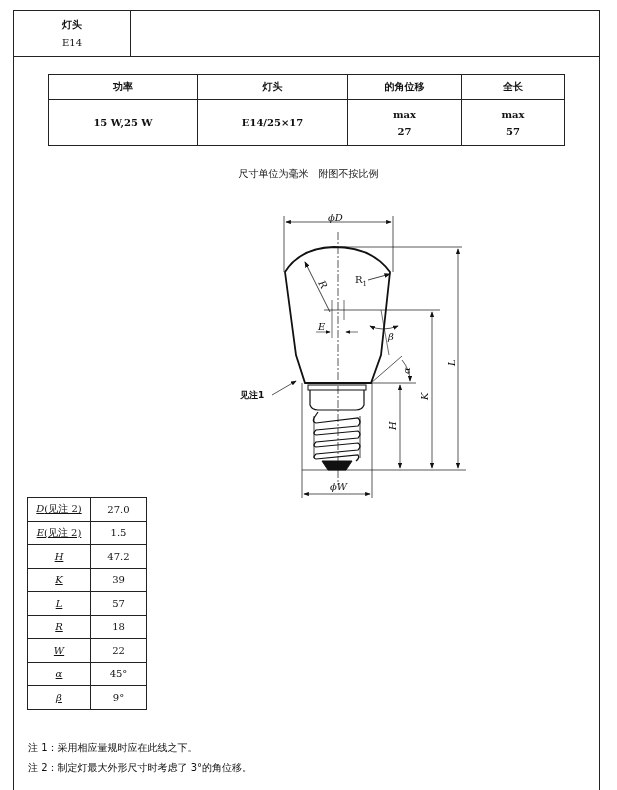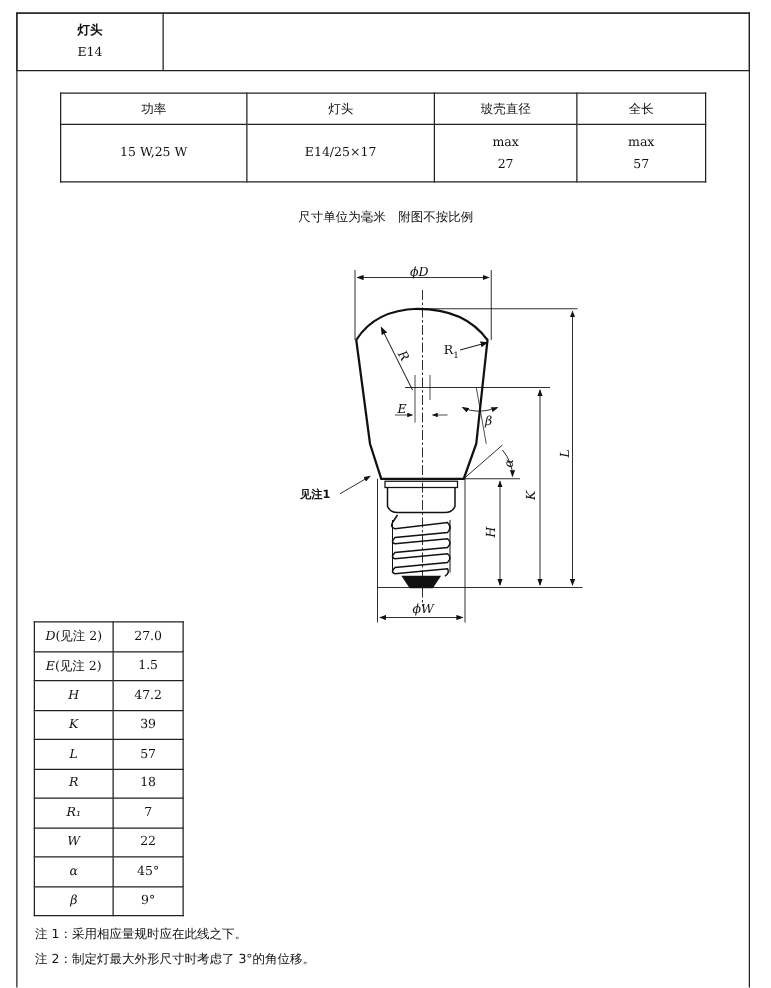--- a/index.html
+++ b/index.html
@@ -10,28 +10,28 @@
   .hdr { position: absolute; left: 13px; top: 10px; width: 587px; height: 47px;
          border: 1.5px solid #222; box-sizing: border-box; display: flex; }
   .hdr .c { display: flex; flex-direction: column; align-items: center; justify-content: center;
             font-size: 10px; line-height: 18px; }
   .hdr .c1 { width: 116px; border-right: 1px solid #222; }
   .hdr .c2 { flex: 1; border-right: 1px solid #222; font-family: "DejaVu Sans", sans-serif; font-weight: bold; font-size: 10px; }
   .hdr .c3 { width: 117px; }
   .hdr .bold { font-family: "DejaVu Sans", sans-serif; font-weight: bold; }
   table { border-collapse: collapse; position: absolute; }
   .spec { left: 48px; top: 74px; width: 517px; font-size: 10px; }
-  .spec th, .spec td { border: 1px solid #222; text-align: center; font-weight: normal; }
+  .spec th, .spec td { border: 1px solid #222; text-align: center; font-weight: bold; }
   .spec th { height: 22px; font-family: "DejaVu Sans", sans-serif; font-size: 10px; }
   .spec td { height: 43px; line-height: 17px; }
   .caption { position: absolute; left: 0; width: 617px; top: 167px; text-align: center;
              font-family: "DejaVu Sans", sans-serif; font-size: 10px; }
   .params { left: 27px; top: 497px; width: 120px; font-size: 10px; }
   .params td { border: 1px solid #222; height: 22.5px; text-align: center; padding: 0; }
-  .params td.k { width: 62px; font-style: italic; }
+  .params td.k { width: 62px; font-style: italic; text-decoration: underline; }
   .params td.k .cn { font-style: normal; }
   .notes { position: absolute; left: 28px; top: 738px; font-family: "DejaVu Sans", sans-serif; font-size: 10px; line-height: 20px; }
   svg.drw { position: absolute; left: 0; top: 0; }
   .lbl { font-family: "DejaVu Serif", "Liberation Serif", serif; font-style: italic; font-size: 10px; }
   .note-lbl { font-family: "DejaVu Sans", sans-serif; font-weight: bold; font-size: 9px; }
 </style>
 </head>
 <body>
 
 <div class="frame"></div>
@@ -41,21 +41,21 @@
     <span class="bold">灯头</span>
     <span>E14</span>
   </div>
 </div>
 
 <table class="spec">
   <tbody>
       <tr>
     <th style="width:146px">功率</th>
     <th style="width:147px">灯头</th>
-    <th style="width:111px">玻壳直径</th>
+    <th style="width:111px">的角位移</th>
     <th>全长</th>
   </tr>
   <tr>
     <td>15 W,25 W</td>
     <td>E14/25×17</td>
     <td>
       <div>max</div>
       <div>27</div>
     </td>
     <td>
@@ -164,24 +164,20 @@
       </tr>
   <tr>
         <td class="k">L</td>
         <td>57</td>
       </tr>
   <tr>
         <td class="k">R</td>
         <td>18</td>
       </tr>
   <tr>
-        <td class="k">R₁</td>
-        <td>7</td>
-      </tr>
-  <tr>
         <td class="k">W</td>
         <td>22</td>
       </tr>
   <tr>
         <td class="k">α</td>
         <td>45°</td>
       </tr>
   <tr>
         <td class="k">β</td>
         <td>9°</td>

